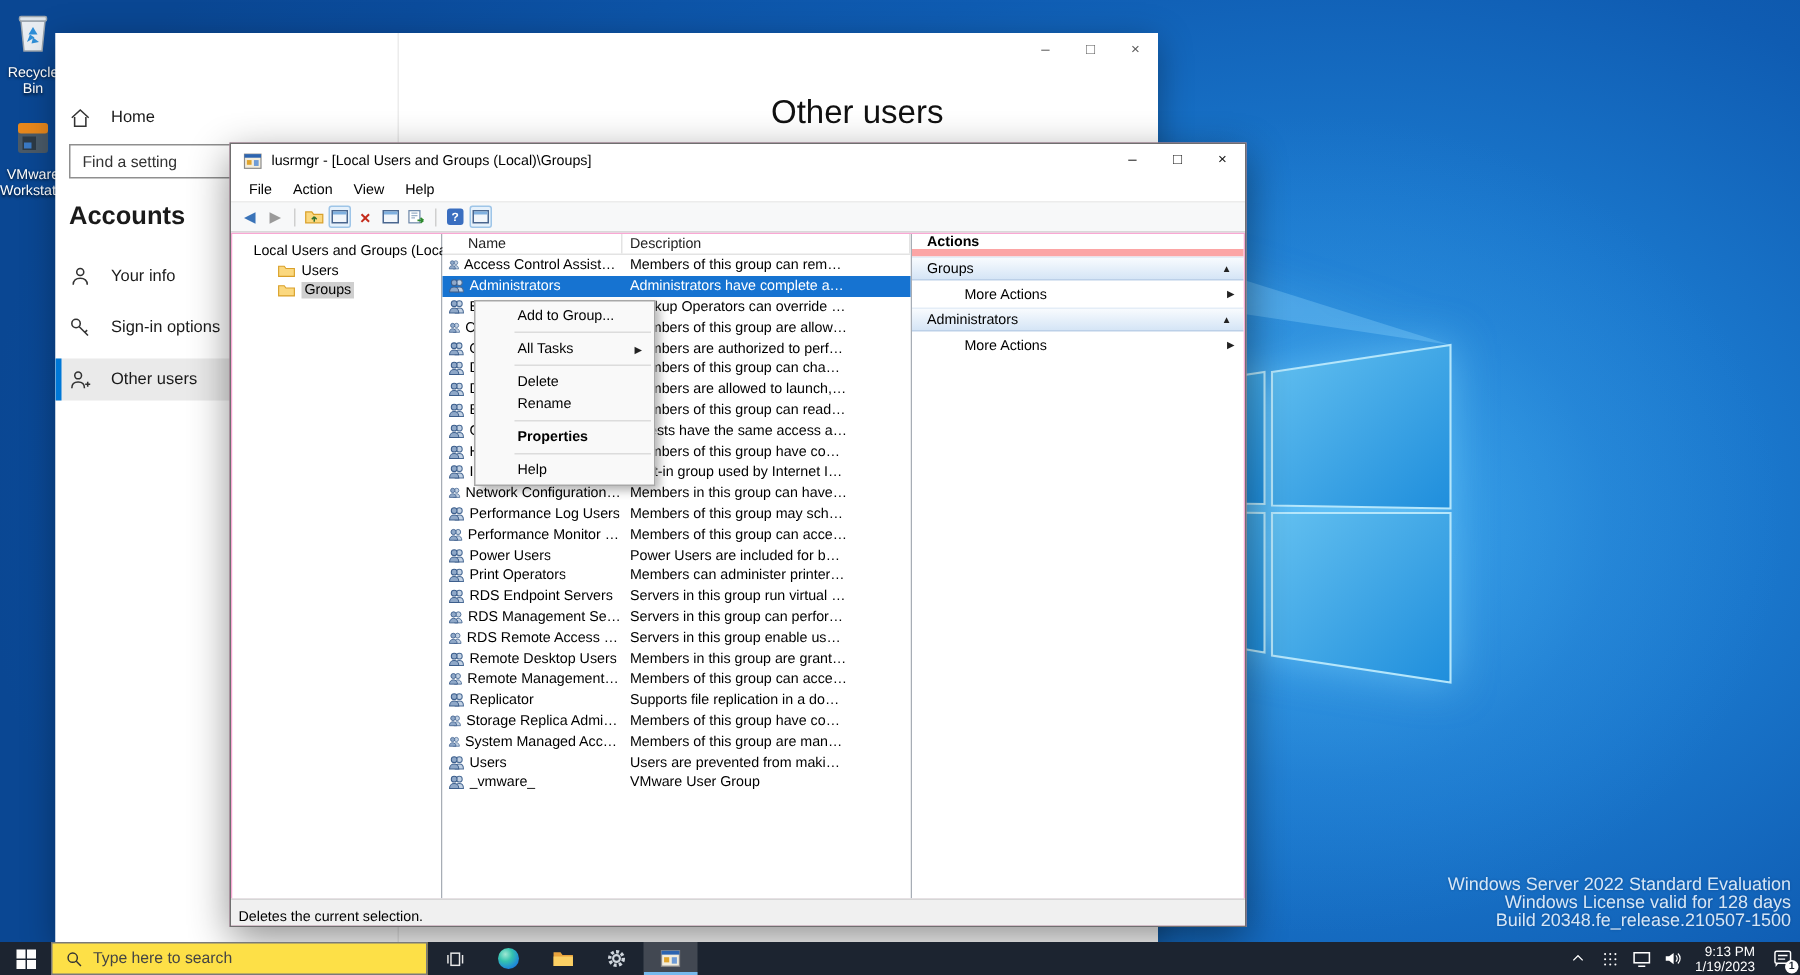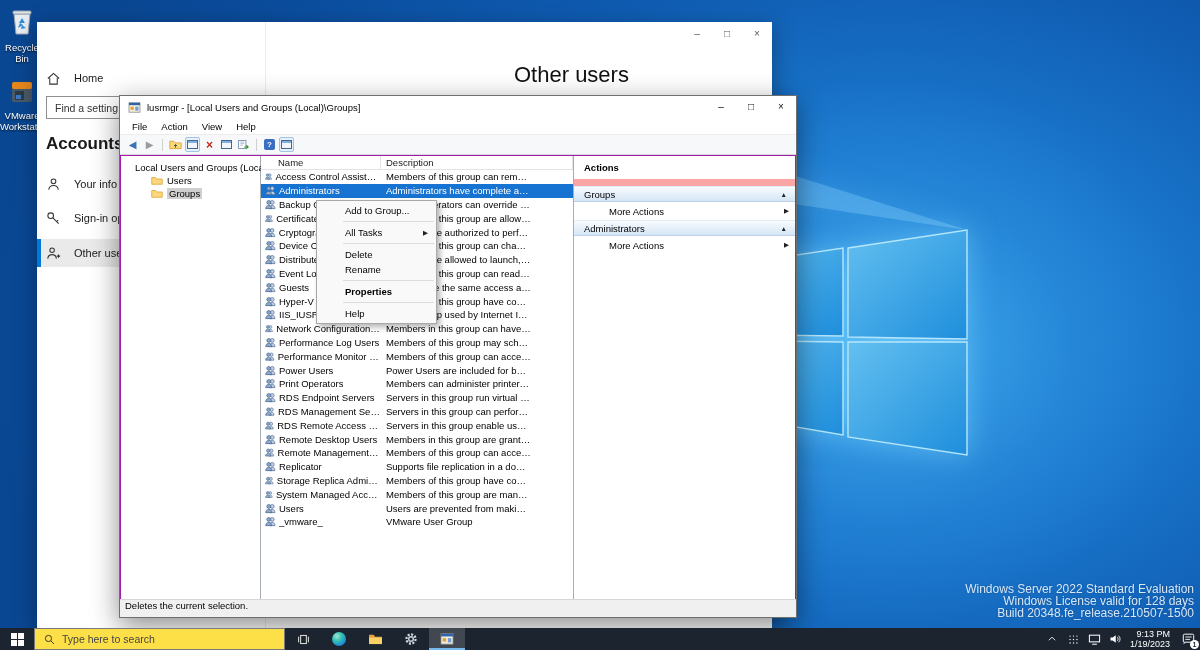--- a/index.html
+++ b/index.html
@@ -30,21 +30,21 @@
   .s-row { position:absolute; left:0; width:228px; height:28px; display:flex; align-items:center; padding-left:9px; gap:13px; }
   .s-row .ic { width:15px; height:15px; flex:0 0 15px; }
   #s-search { position:absolute; left:9px; top:74px; width:212px; height:23px; border:1px solid #8f8f8f; background:#fff;
       display:flex; align-items:center; padding-left:8px; color:#333; font-size:10.5px; }
   #s-accounts { position:absolute; left:9px; top:112px; font-weight:bold; font-size:17px; }
   .s-sel { background:#eaeaea; }
   .s-accent { position:absolute; left:0; top:0; width:4px; height:28px; background:#0078d7; }
   #s-heading { position:absolute; left:248px; top:40px; font-size:22px; font-weight:400; color:#111; }
 
   
-  #lusrmgr { position:absolute; left:119px; top:95px; width:678px; height:523px; background:#a21caf;
+  #lusrmgr { position:absolute; left:153px; top:95px; width:678px; height:523px; background:#f9a8d4;
       border:1px solid #6f6f6f; z-index:3; box-shadow:0 8px 26px rgba(0,0,0,.45); font-size:9.5px; color:#000; }
   #lu-titlebar { position:relative; height:22px; background:#fff; display:flex; align-items:center; padding-left:8px; gap:6px; }
   #lu-titlebar .t-txt { font-size:9.5px; }
   #lu-titlebar .capbtn { height:21px; color:#111; }
   #lu-menubar { height:16px; background:#fff; display:flex; align-items:center; padding-left:5px; }
   .menu-item { padding:0 7px; height:16px; display:flex; align-items:center; }
   #lu-toolbar { height:21px; background:#f7f8f9; border-top:1px solid #ececec; border-bottom:1px solid #d9d9d9;
       display:flex; align-items:center; padding-left:5px; gap:2px; }
   .tbi { width:15px; height:15px; display:flex; align-items:center; justify-content:center; }
   .tbi.pressed { border:1px solid #9ec5e8; background:#e6f1fb; border-radius:2px; }
@@ -63,27 +63,27 @@
   #list-hdr { height:14px; display:flex; border-bottom:1px solid #e3e3e3; color:#222; }
   #list-hdr .hc { display:flex; align-items:center; padding-left:17px; border-right:1px solid #e3e3e3; }
   #list-hdr .hc.c2 { padding-left:5px; }
   .lrow { height:13.8px; display:flex; align-items:center; }
   .lrow .c-name { width:120px; display:flex; align-items:center; gap:3px; padding-left:4px; overflow:hidden; }
   .lrow .c-name span { white-space:nowrap; overflow:hidden; text-overflow:ellipsis; }
   .lrow .c-desc { width:150px; padding-left:5px; white-space:nowrap; overflow:hidden; text-overflow:ellipsis; }
   .lrow.selected { background:#1673d1; }
   .lrow.selected .c-name span, .lrow.selected .c-desc { color:#fff; }
   #actions-pane { width:222px; border-left:1px solid #a7adb5; background:#fff; }
-  #ap-title { height:30px; display:flex; align-items:center; padding-left:10px; font-weight:bold; border-bottom:7px solid #fca5a5; }
+  #ap-title { height:15px; display:flex; align-items:center; padding-left:10px; font-weight:bold; border-bottom:5px solid #fca5a5; }
   .ap-band { height:16px; display:flex; align-items:center; padding:0 8px 0 10px; justify-content:space-between;
       background:linear-gradient(#f8fbfe,#d5e5f6); border-top:1px solid #e4edf7; border-bottom:1px solid #bcd0e8; }
   .ap-item { height:18px; display:flex; align-items:center; padding:0 6px 0 35px; justify-content:space-between; }
   .tri { font-size:6.5px; color:#222; }
   #lu-status { position:absolute; left:0; right:0; bottom:0; height:18px; background:#f0f0f0; border-top:1px solid #d6d6d6;
-      display:flex; align-items:flex-start; padding-left:5px; }
+      display:flex; align-items:flex-end; padding-left:5px; }
 
   
   #ctxmenu { position:absolute; left:316px; top:200px; width:121px; background:#f9f9f9; border:1px solid #a8a8a8;
       box-shadow:3px 3px 6px rgba(0,0,0,.3); z-index:4; padding:2px 0; font-size:9.5px; }
   .cm-item { height:15px; display:flex; align-items:center; padding:0 8px 0 28px; justify-content:space-between; }
   .cm-item.bold { font-weight:bold; }
   .cm-sep { height:1px; background:#dcdcdc; margin:3px 2px 3px 26px; }
 
   
   #taskbar { position:absolute; left:0; top:628px; width:1200px; height:22px; background:#1c2430; z-index:5;

